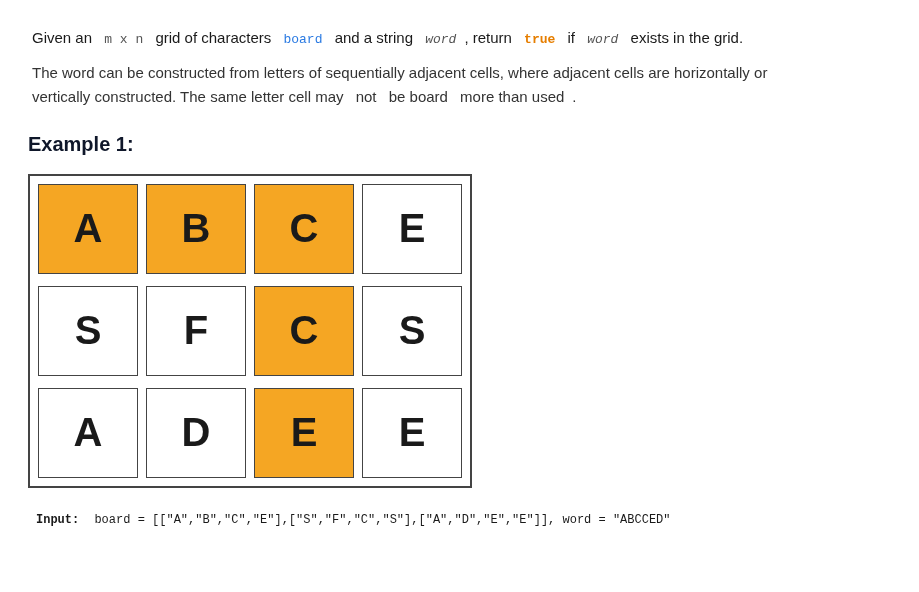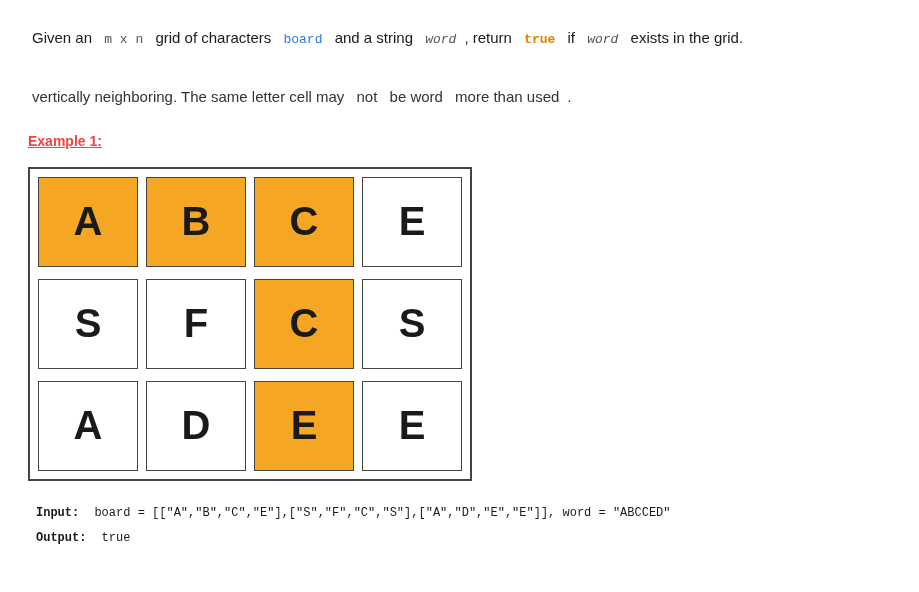--- a/index.html
+++ b/index.html
@@ -49,24 +49,23 @@
       line-height: 1.6;
       margin-bottom: 24px;
     }
 
     .description-text .bold {
       font-weight: normal;
     }
 
     .example-label {
       font-weight: bold;
-      font-size: 14px;
+      font-size: 20px;
       margin-bottom: 14px;
-      color: #ef4444;
-      text-decoration: underline;
+      color: #0f172a;
     }
 
     .grid-container {
       display: inline-block;
       border: 2px solid #444;
       margin-bottom: 16px;
     }
 
     .grid-row {
       display: flex;
@@ -111,22 +110,22 @@
 
 
 
 
 <div class="problem-statement">
   <span>Given an </span><span class="inline-code">m x n</span><span> grid of characters </span><span class="board-code">board</span><span> and a string </span><span class="word-italic">word</span><span>, return </span><span class="keyword-true">true</span><span> if </span><span class="word-italic">word</span><span> exists in the grid.</span>
 </div>
 
 
 <div class="description-text">
-  <br>
-  <span>vertically neighboring. The same letter cell may </span><span class="bold">not</span><span> be word </span><span class="bold">more than used</span><span>.</span>
+  <span>The word can be constructed from letters of sequentially adjacent cells, where adjacent cells are horizontally or</span><br>
+  <span>vertically constructed. The same letter cell may </span><span class="bold">not</span><span> be board </span><span class="bold">more than used</span><span>.</span>
 </div>
 
 
 <div class="example-label">Example 1:</div>
 
 
 <div class="grid-container" id="grid-container">
 <div class="grid-row">
       <div class="grid-cell highlighted">A</div>
       <div class="grid-cell highlighted">B</div>
@@ -142,19 +141,16 @@
       <div class="grid-cell normal">D</div>
       <div class="grid-cell highlighted">E</div>
       <div class="grid-cell normal">E</div>
     </div></div>
 
 
 <div class="input-output-section">
   <div>
     <span class="io-label">Input:</span><span> board = [["A","B","C","E"],["S","F","C","S"],["A","D","E","E"]], word = "ABCCED"</span>
   </div>
-  <div>
-    <span class="io-label">Output:</span><span> true</span>
-  </div>
 </div>
 
 
 
 
 </body></html>

